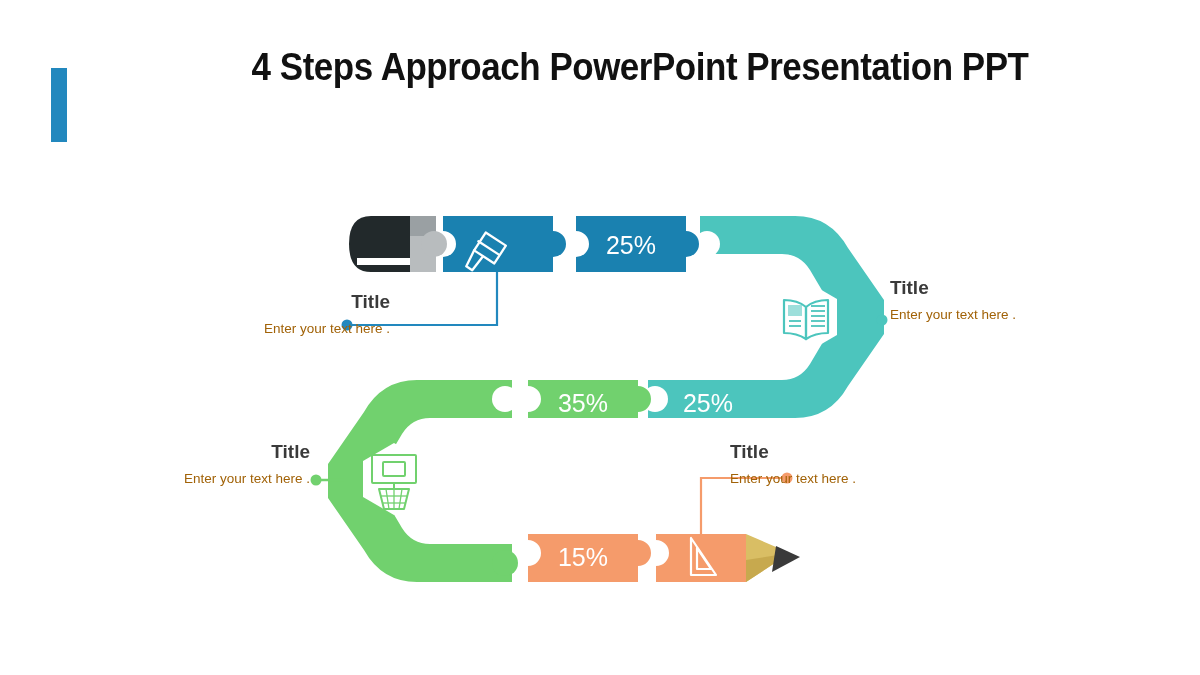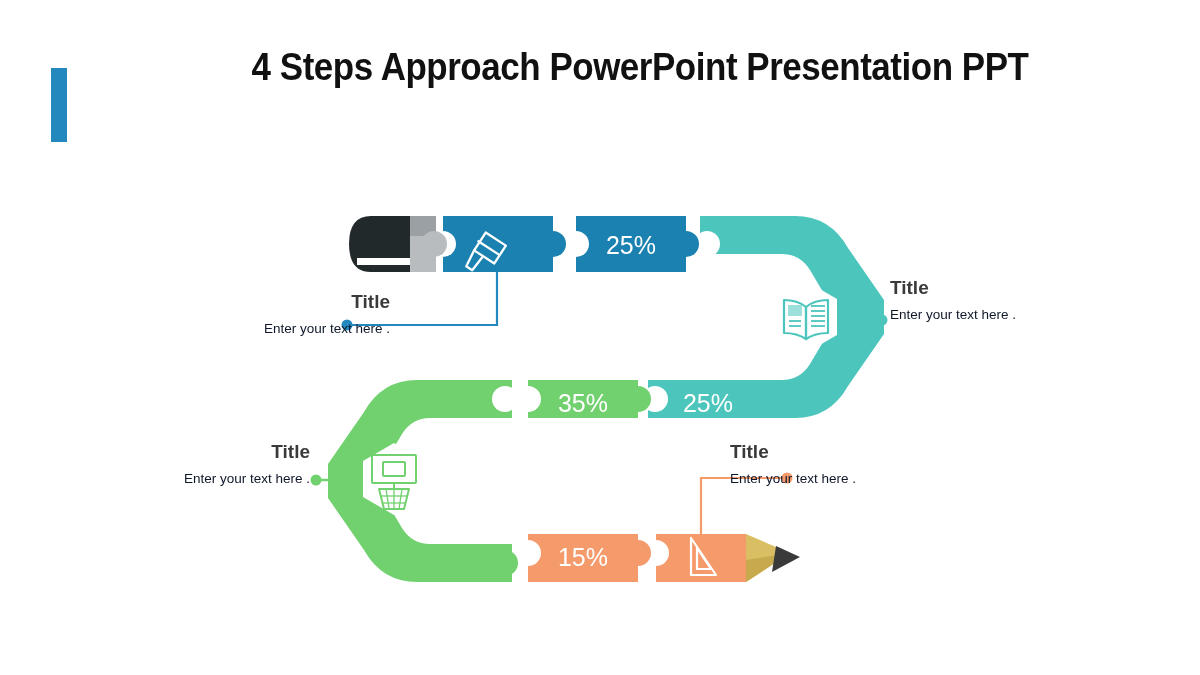--- a/index.html
+++ b/index.html
@@ -29,21 +29,21 @@
   #diagram{position:absolute;left:0;top:0;width:1200px;height:675px;}
 
   
   .label{position:absolute;}
   .label .lt{
     font-size:19px;color:#3a3a3a;font-weight:600;
     font-family:"Liberation Sans","DejaVu Sans",sans-serif;
     line-height:1.1;
   }
   .label .lb{
-    font-size:13.5px;color:#0f172a;margin-top:8px;
+    font-size:13.5px;color:#a16207;margin-top:8px;
     font-family:"Liberation Sans","DejaVu Sans",sans-serif;
     white-space:nowrap;
   }
   .label.right-align{text-align:right;}
 
   #label-1{left:120px;top:292px;width:270px;}
   #label-2{left:890px;top:278px;width:270px;}
   #label-3{left:60px;top:442px;width:250px;}
   #label-4{left:730px;top:442px;width:260px;}
 </style>

